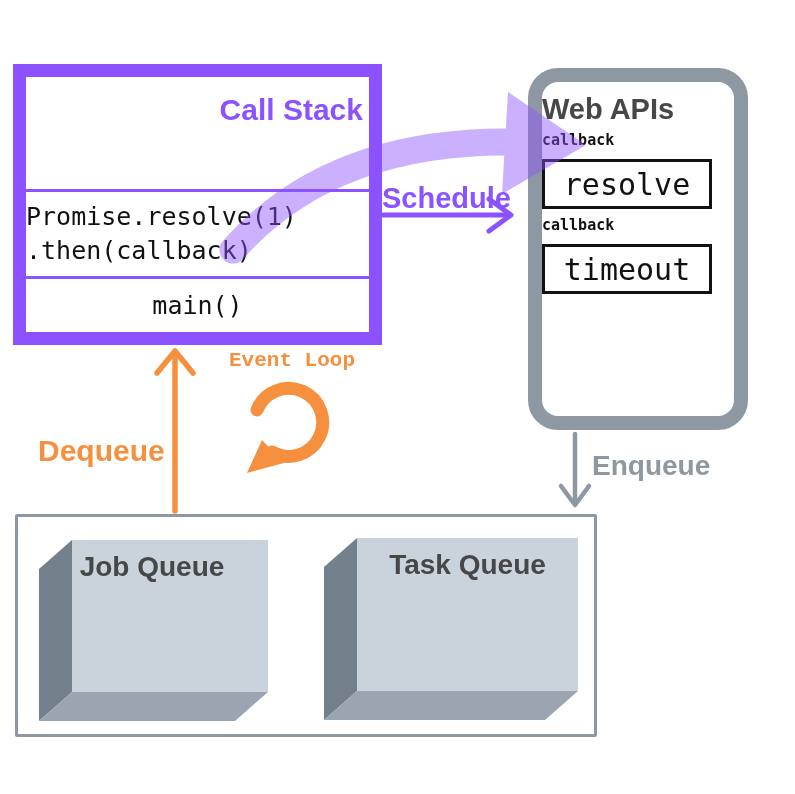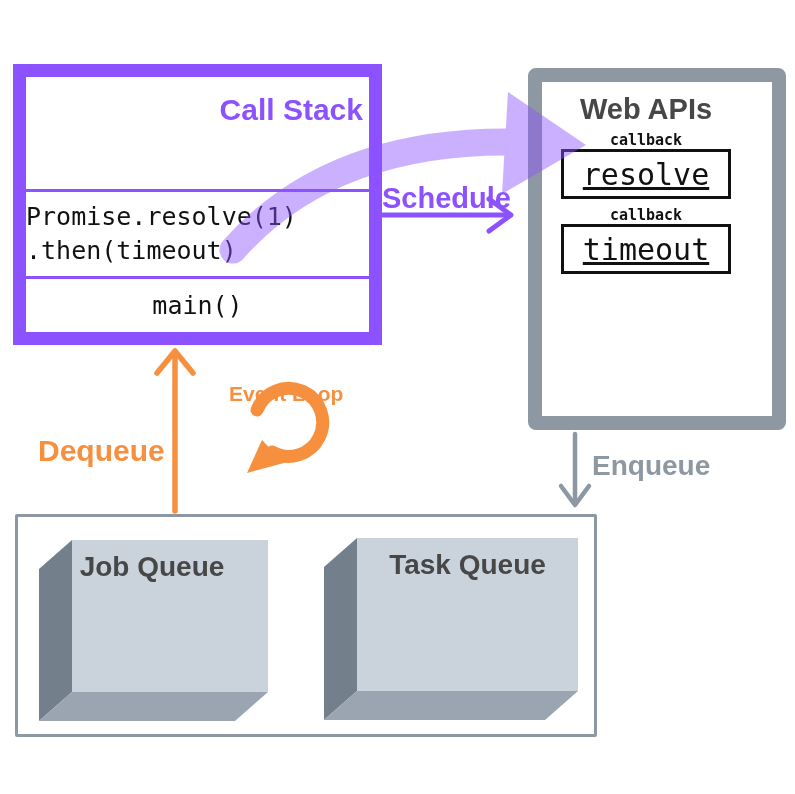--- a/index.html
+++ b/index.html
@@ -29,70 +29,70 @@
     height:84px;display:flex;flex-direction:column;justify-content:center;
     font-family:"DejaVu Sans Mono",monospace;
     font-size:25px;line-height:34px;color:var(--code-text);
   }
   .cs-main{
     flex:1;display:flex;align-items:center;justify-content:center;
     font-family:"DejaVu Sans Mono",monospace;font-size:25px;color:var(--code-text);
   }
   
   .web-apis{
-    position:absolute;left:528px;top:68px;width:258px;height:362px;
-    border:14px solid var(--gray);border-radius:8px;background:#fff;z-index:2;
-    padding:0 22px 0 0;display:flex;flex-direction:column;align-items:center;
+    position:absolute;left:528px;top:68px;width:220px;height:362px;
+    border:14px solid var(--gray);border-radius:30px;background:#fff;z-index:2;
+    padding:0 22px 0 0;display:flex;flex-direction:column;align-items:flex-start;
   }
   .wa-title{
     margin-top:10px;font-size:29px;font-weight:700;color:var(--dark-text);line-height:34px;
   }
   .wa-tag{
     font-family:"DejaVu Sans Mono",monospace;font-size:15px;font-weight:600;
     color:var(--code-text);line-height:16px;margin-top:6px;
   }
   .wa-tag.second{margin-top:8px;}
   .wa-item{
-    width:170px;height:50px;border:3px solid var(--code-text);margin-top:1px;
+    width:170px;height:50px;border:3px solid var(--code-text);margin-top:11px;
     display:flex;align-items:center;justify-content:center;
-    font-family:"DejaVu Sans Mono",monospace;font-size:30px;color:var(--code-text);text-decoration:underline;
+    font-family:"DejaVu Sans Mono",monospace;font-size:30px;color:var(--code-text);
   }
   
   .queues-box{
     position:absolute;left:15px;top:514px;width:582px;height:223px;
     border:3px solid var(--gray);border-radius:2px;background:#fff;z-index:1;
   }
   .queue-svg{position:absolute;z-index:2;}
   .queue-label{
     position:absolute;z-index:3;text-align:center;
     font-size:28px;font-weight:700;color:var(--dark-text);
   }
   .lbl-job{left:72px;top:551px;width:160px;}
   .lbl-task{left:357px;top:549px;width:221px;}
   
   .overlay{position:absolute;left:0;top:0;z-index:5;pointer-events:none;}
   .flow-label{position:absolute;z-index:6;font-weight:700;}
   .lbl-schedule{left:382px;top:182px;font-size:29px;color:var(--purple);}
   .lbl-dequeue{left:38px;top:434px;font-size:30px;color:var(--orange);}
   .lbl-enqueue{left:592px;top:450px;font-size:28px;color:var(--gray);}
-  .lbl-eventloop{left:229px;top:382px;font-size:21px;color:var(--orange);}
+  .lbl-eventloop{left:229px;top:349px;font-size:21px;color:var(--orange);font-family:Liberation Mono, monospace;}
 </style>
 </head>
 <body>
 
 <div class="stage">
 
   <div class="call-stack">
     <div class="cs-header">
       <div class="cs-title">Call Stack</div>
     </div>
     <div class="cs-divider"></div>
     <div class="cs-code">
       <div>Promise.resolve(1)</div>
-      <div>.then(timeout)</div>
+      <div>.then(callback)</div>
     </div>
     <div class="cs-divider"></div>
     <div class="cs-main">main()</div>
   </div>
 
   <div class="web-apis">
     <div class="wa-title">Web APIs</div>
     <div class="wa-tag">callback</div>
     <div class="wa-item">resolve</div>
     <div class="wa-tag second">callback</div>

